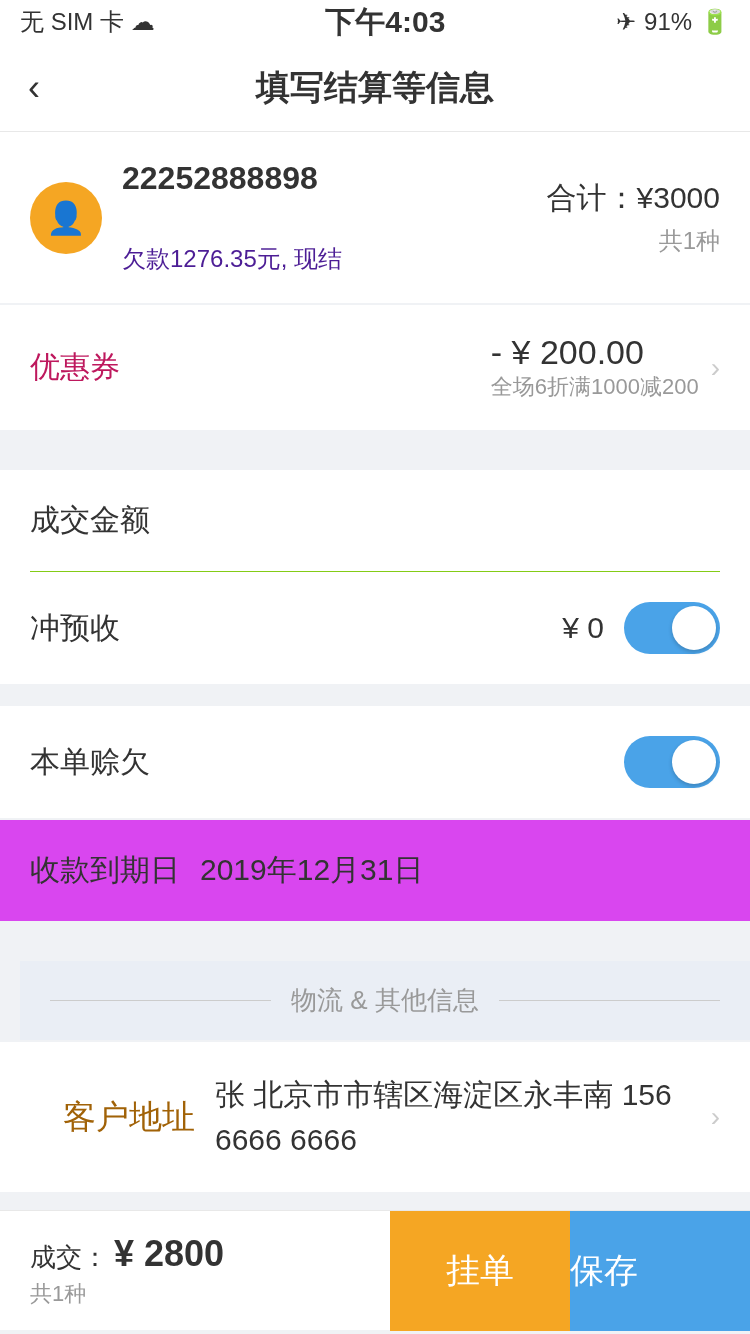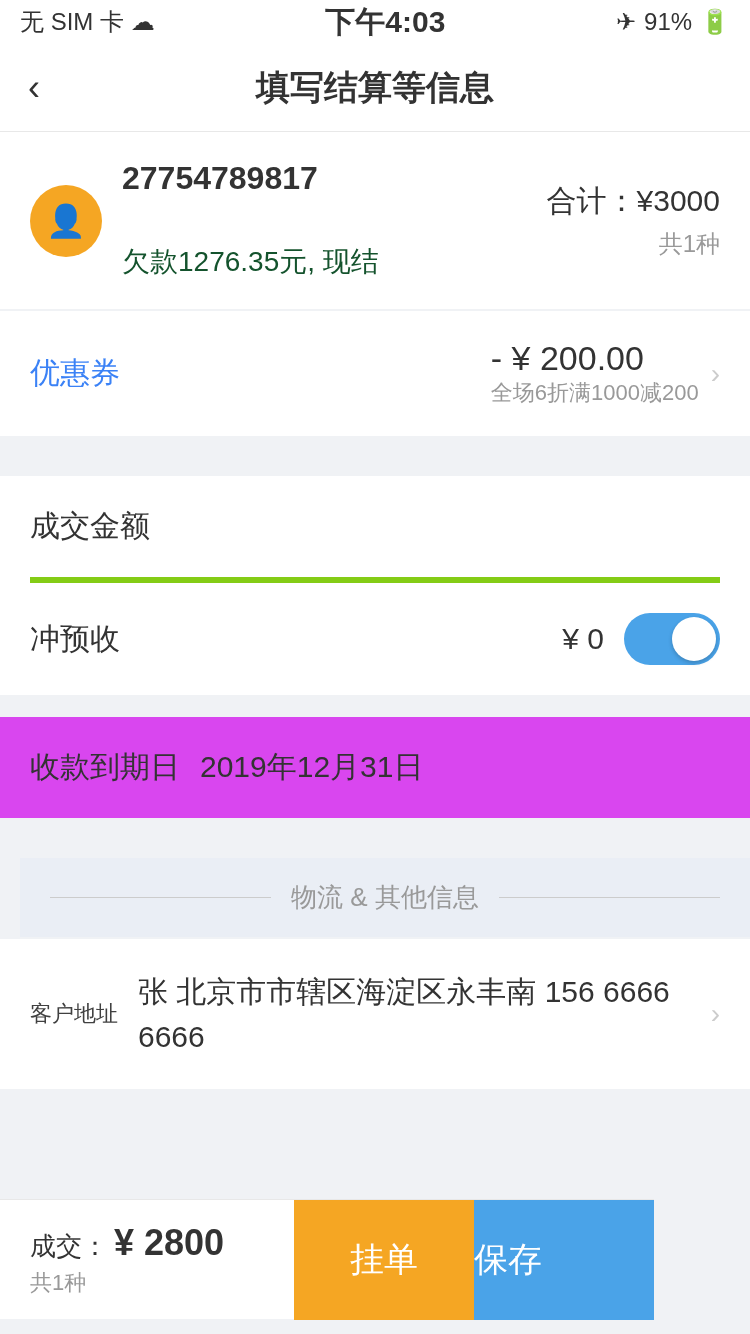--- a/index.html
+++ b/index.html
@@ -68,52 +68,52 @@
     .customer-left { display: flex; align-items: center; gap: 20px; }
     .avatar {
       width: 72px; height: 72px;
       background: #f5a623;
       border-radius: 50%;
       display: flex; align-items: center; justify-content: center;
       font-size: 32px; color: #fff;
     }
     .customer-info { display: flex; flex-direction: column; gap: 6px; }
     .customer-phone { font-size: 32px; font-weight: 600; color: #333; }
-    .customer-debt { font-size: 28px; color: #14532d; margin-top: 40px; }
+    .customer-debt { font-size: 24px; color: #4c1d95; margin-top: 40px; }
     .customer-right { text-align: right; }
     .total-amount { font-size: 30px; color: #333; font-weight: 500; }
     .total-count { font-size: 24px; color: #999; margin-top: 6px; }
 
     
     .coupon-row {
       background: #fff;
       padding: 28px 30px;
       display: flex;
       align-items: center;
       justify-content: space-between;
       margin-bottom: 20px;
     }
-    .coupon-label { font-size: 30px; color: #3b82f6; }
+    .coupon-label { font-size: 30px; color: #be185d; }
     .coupon-right { display: flex; align-items: center; gap: 12px; }
     .coupon-discount { font-size: 34px; color: #333; font-weight: 500; }
     .coupon-desc { font-size: 22px; color: #999; text-align: right; }
     .chevron { color: #ccc; font-size: 28px; }
 
     
     .section-white {
       background: #fff;
       padding: 0 30px;
       margin-bottom: 2px;
     }
     .amount-row {
       display: flex;
       align-items: center;
       justify-content: space-between;
       padding: 30px 0;
-      border-bottom: 6px solid #84cc16;
+      border-bottom: 1px solid #84cc16;
     }
     .amount-row:last-child { border-bottom: none; }
     .row-label { font-size: 30px; color: #333; }
     .amount-right { display: flex; align-items: center; gap: 20px; }
     .amount-value { font-size: 48px; color: #4aa3e8; font-weight: 600; }
     .round-btn {
       border: 1px solid #ccc;
       border-radius: 8px;
       padding: 10px 20px;
       font-size: 26px;
@@ -198,32 +198,32 @@
 
     
     .address-row {
       background: #fff;
       padding: 30px;
       display: flex;
       align-items: center;
       justify-content: space-between;
       margin-bottom: 20px;
     }
-    .address-label { font-size: 22px; color: #404040; flex-shrink: 0; margin-right: 20px; }
+    .address-label { font-size: 33px; color: #a16207; flex-shrink: 0; margin-right: 20px; margin-left: 33px; }
     .address-value { font-size: 30px; color: #333; flex: 1; line-height: 1.5; }
 
     
     .bottom-spacer { height: 160px; background: #f0f2f5; }
 
     
     .bottom-bar {
       position: fixed;
-      bottom: 15px;
+      bottom: 4px;
       left: 0;
-      width: 654px;
+      width: 750px;
       height: 120px;
       background: #fff;
       display: flex;
       align-items: center;
       border-top: 1px solid #e8e8e8;
     }
     .bottom-summary {
       flex: 1;
       padding: 0 30px;
     }
@@ -274,21 +274,21 @@
 </div>
 
 <div class="content">
 
   <div class="customer-card">
     <div class="customer-left">
       <div class="avatar">
         <span>👤</span>
       </div>
       <div class="customer-info">
-        <span class="customer-phone">27754789817</span>
+        <span class="customer-phone">22252888898</span>
         <span class="customer-debt">欠款1276.35元, 现结</span>
       </div>
     </div>
     <div class="customer-right">
       <div class="total-amount">合计：¥3000</div>
       <div class="total-count">共1种</div>
     </div>
   </div>
 
   <div class="coupon-row">
@@ -319,20 +319,26 @@
         </div>
         <div class="toggle">
           <div class="toggle-knob"></div>
         </div>
       </div>
     </div>
   </div>
 
   <div class="separator"></div>
 
+  <div class="sheqian-row">
+    <span class="row-label">本单赊欠</span>
+    <div class="toggle">
+      <div class="toggle-knob"></div>
+    </div>
+  </div>
 
   <div class="date-row">
     <span class="date-label">收款到期日</span>
     <span class="date-value">2019年12月31日</span>
   </div>
 
   <div class="separator"></div>
 
   <div class="logistics-divider">
     <div class="divider-line"></div>

